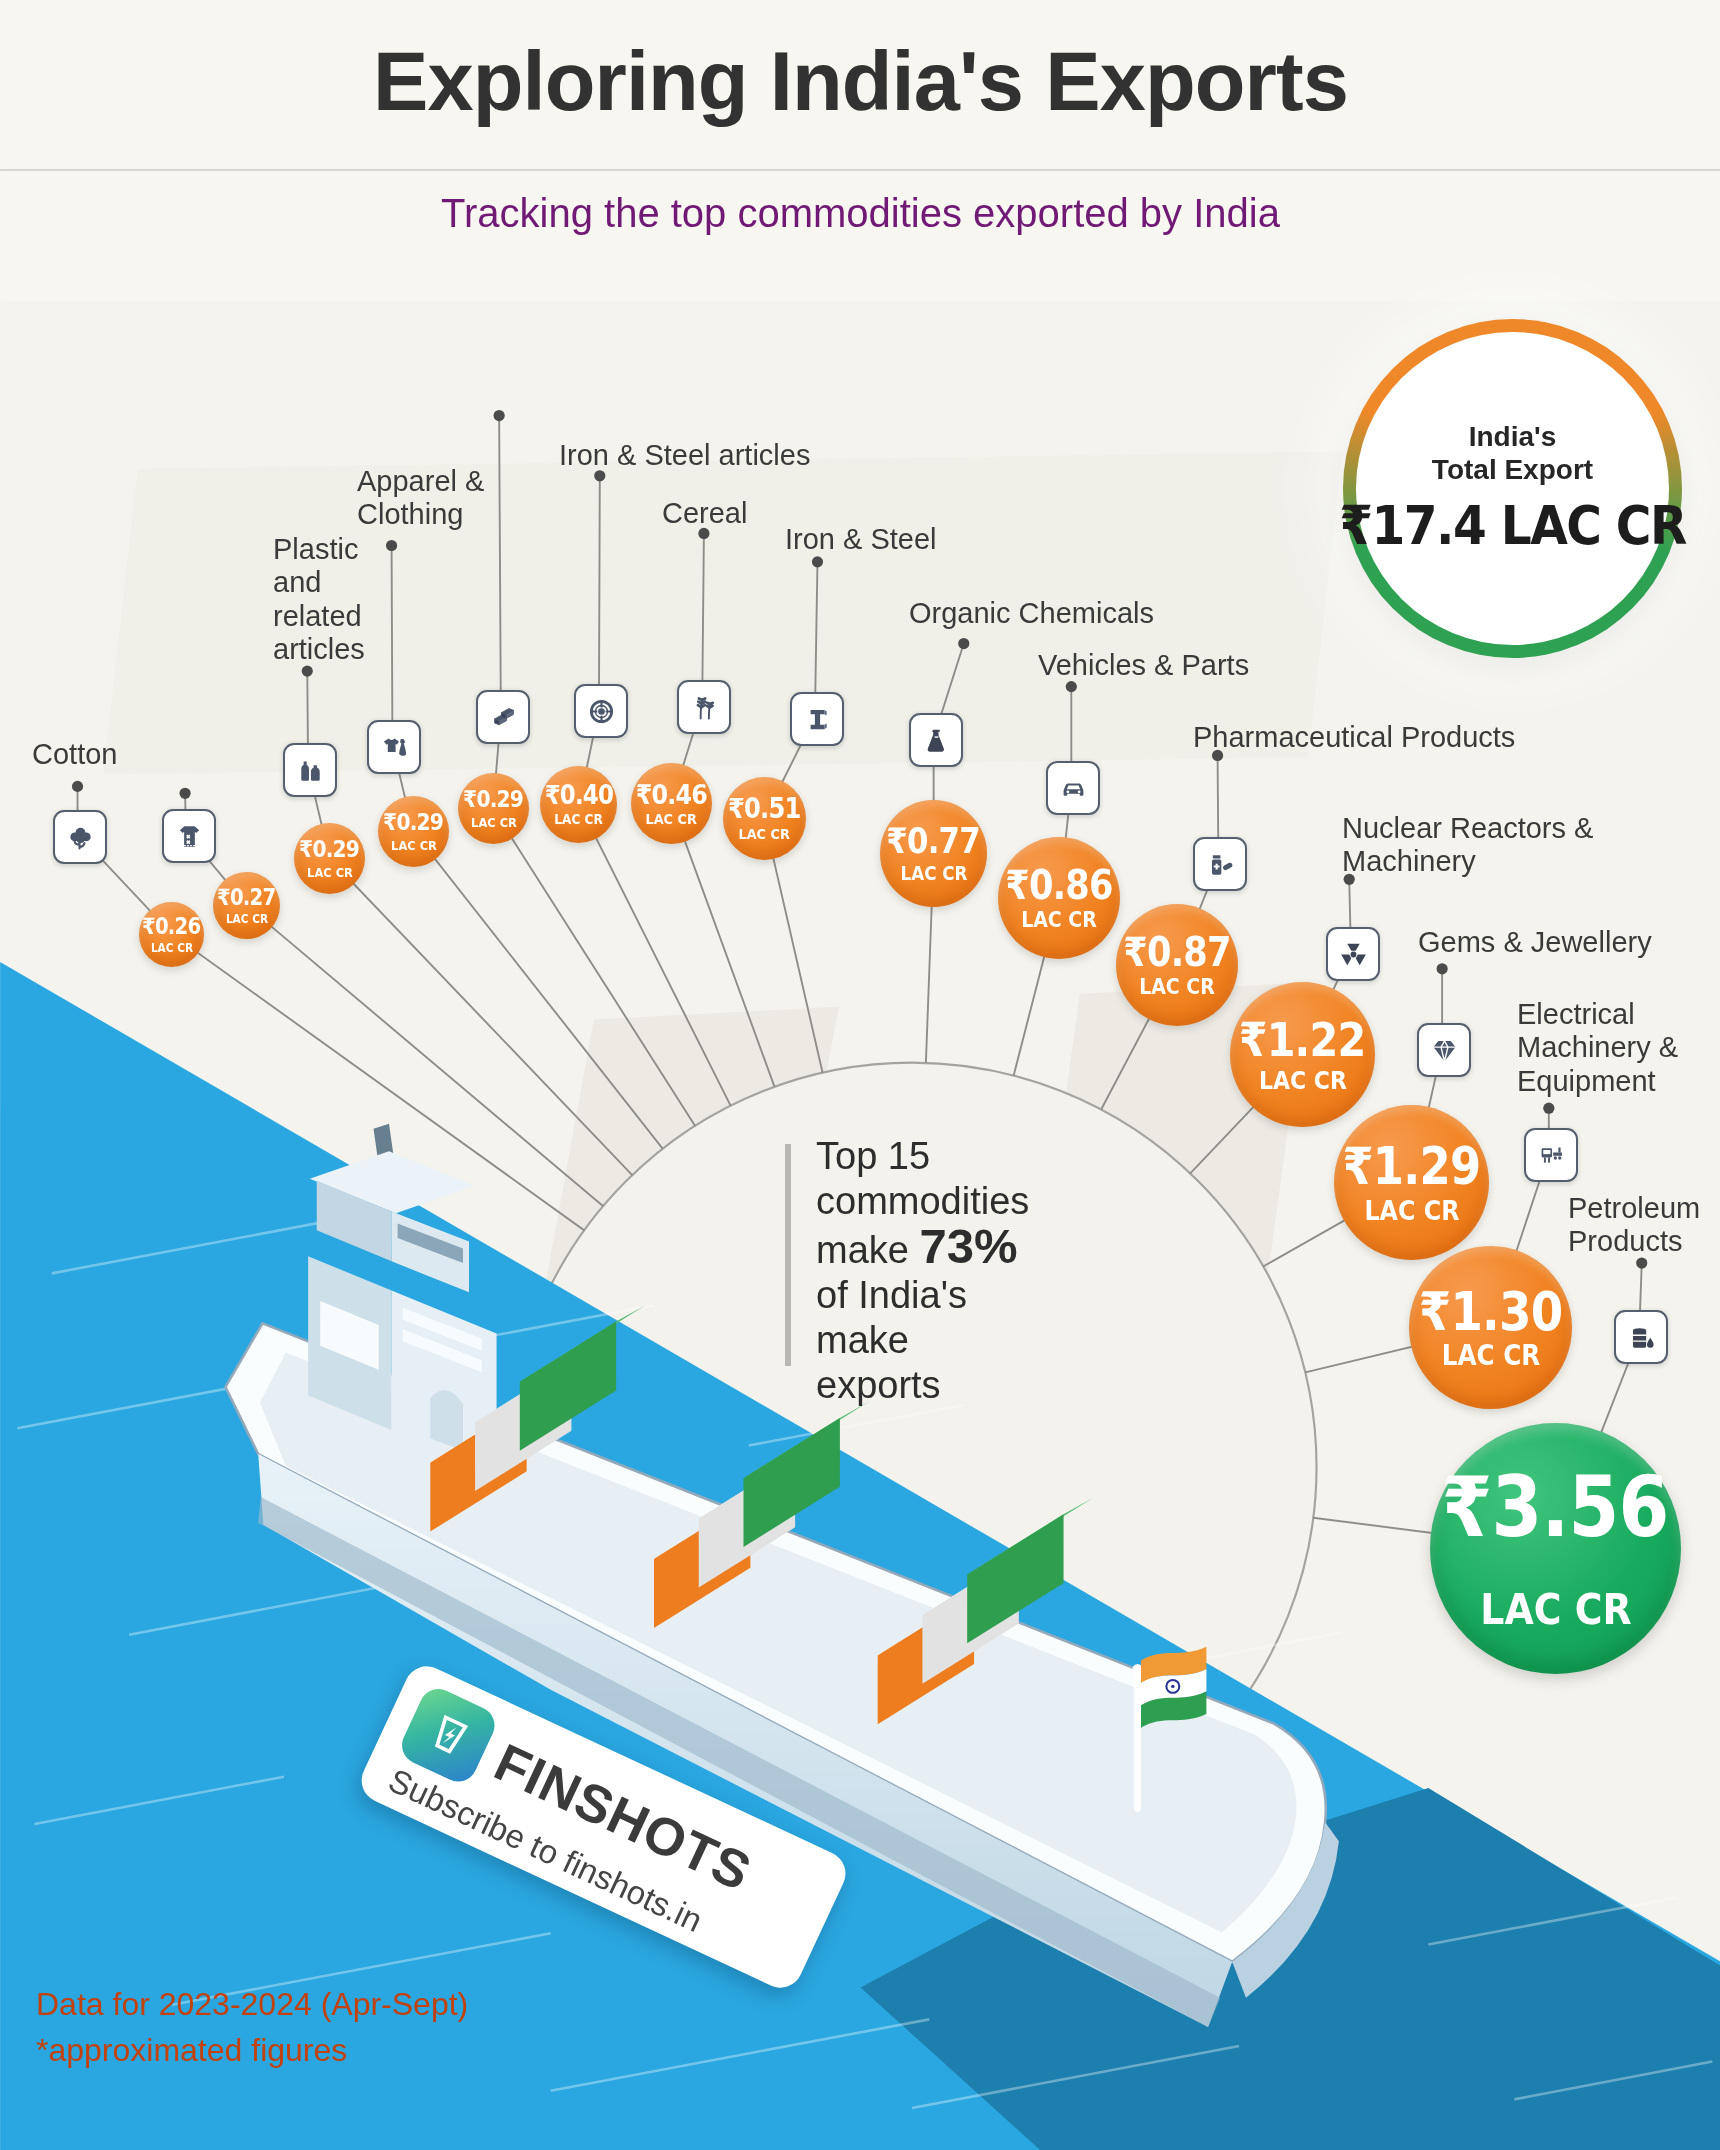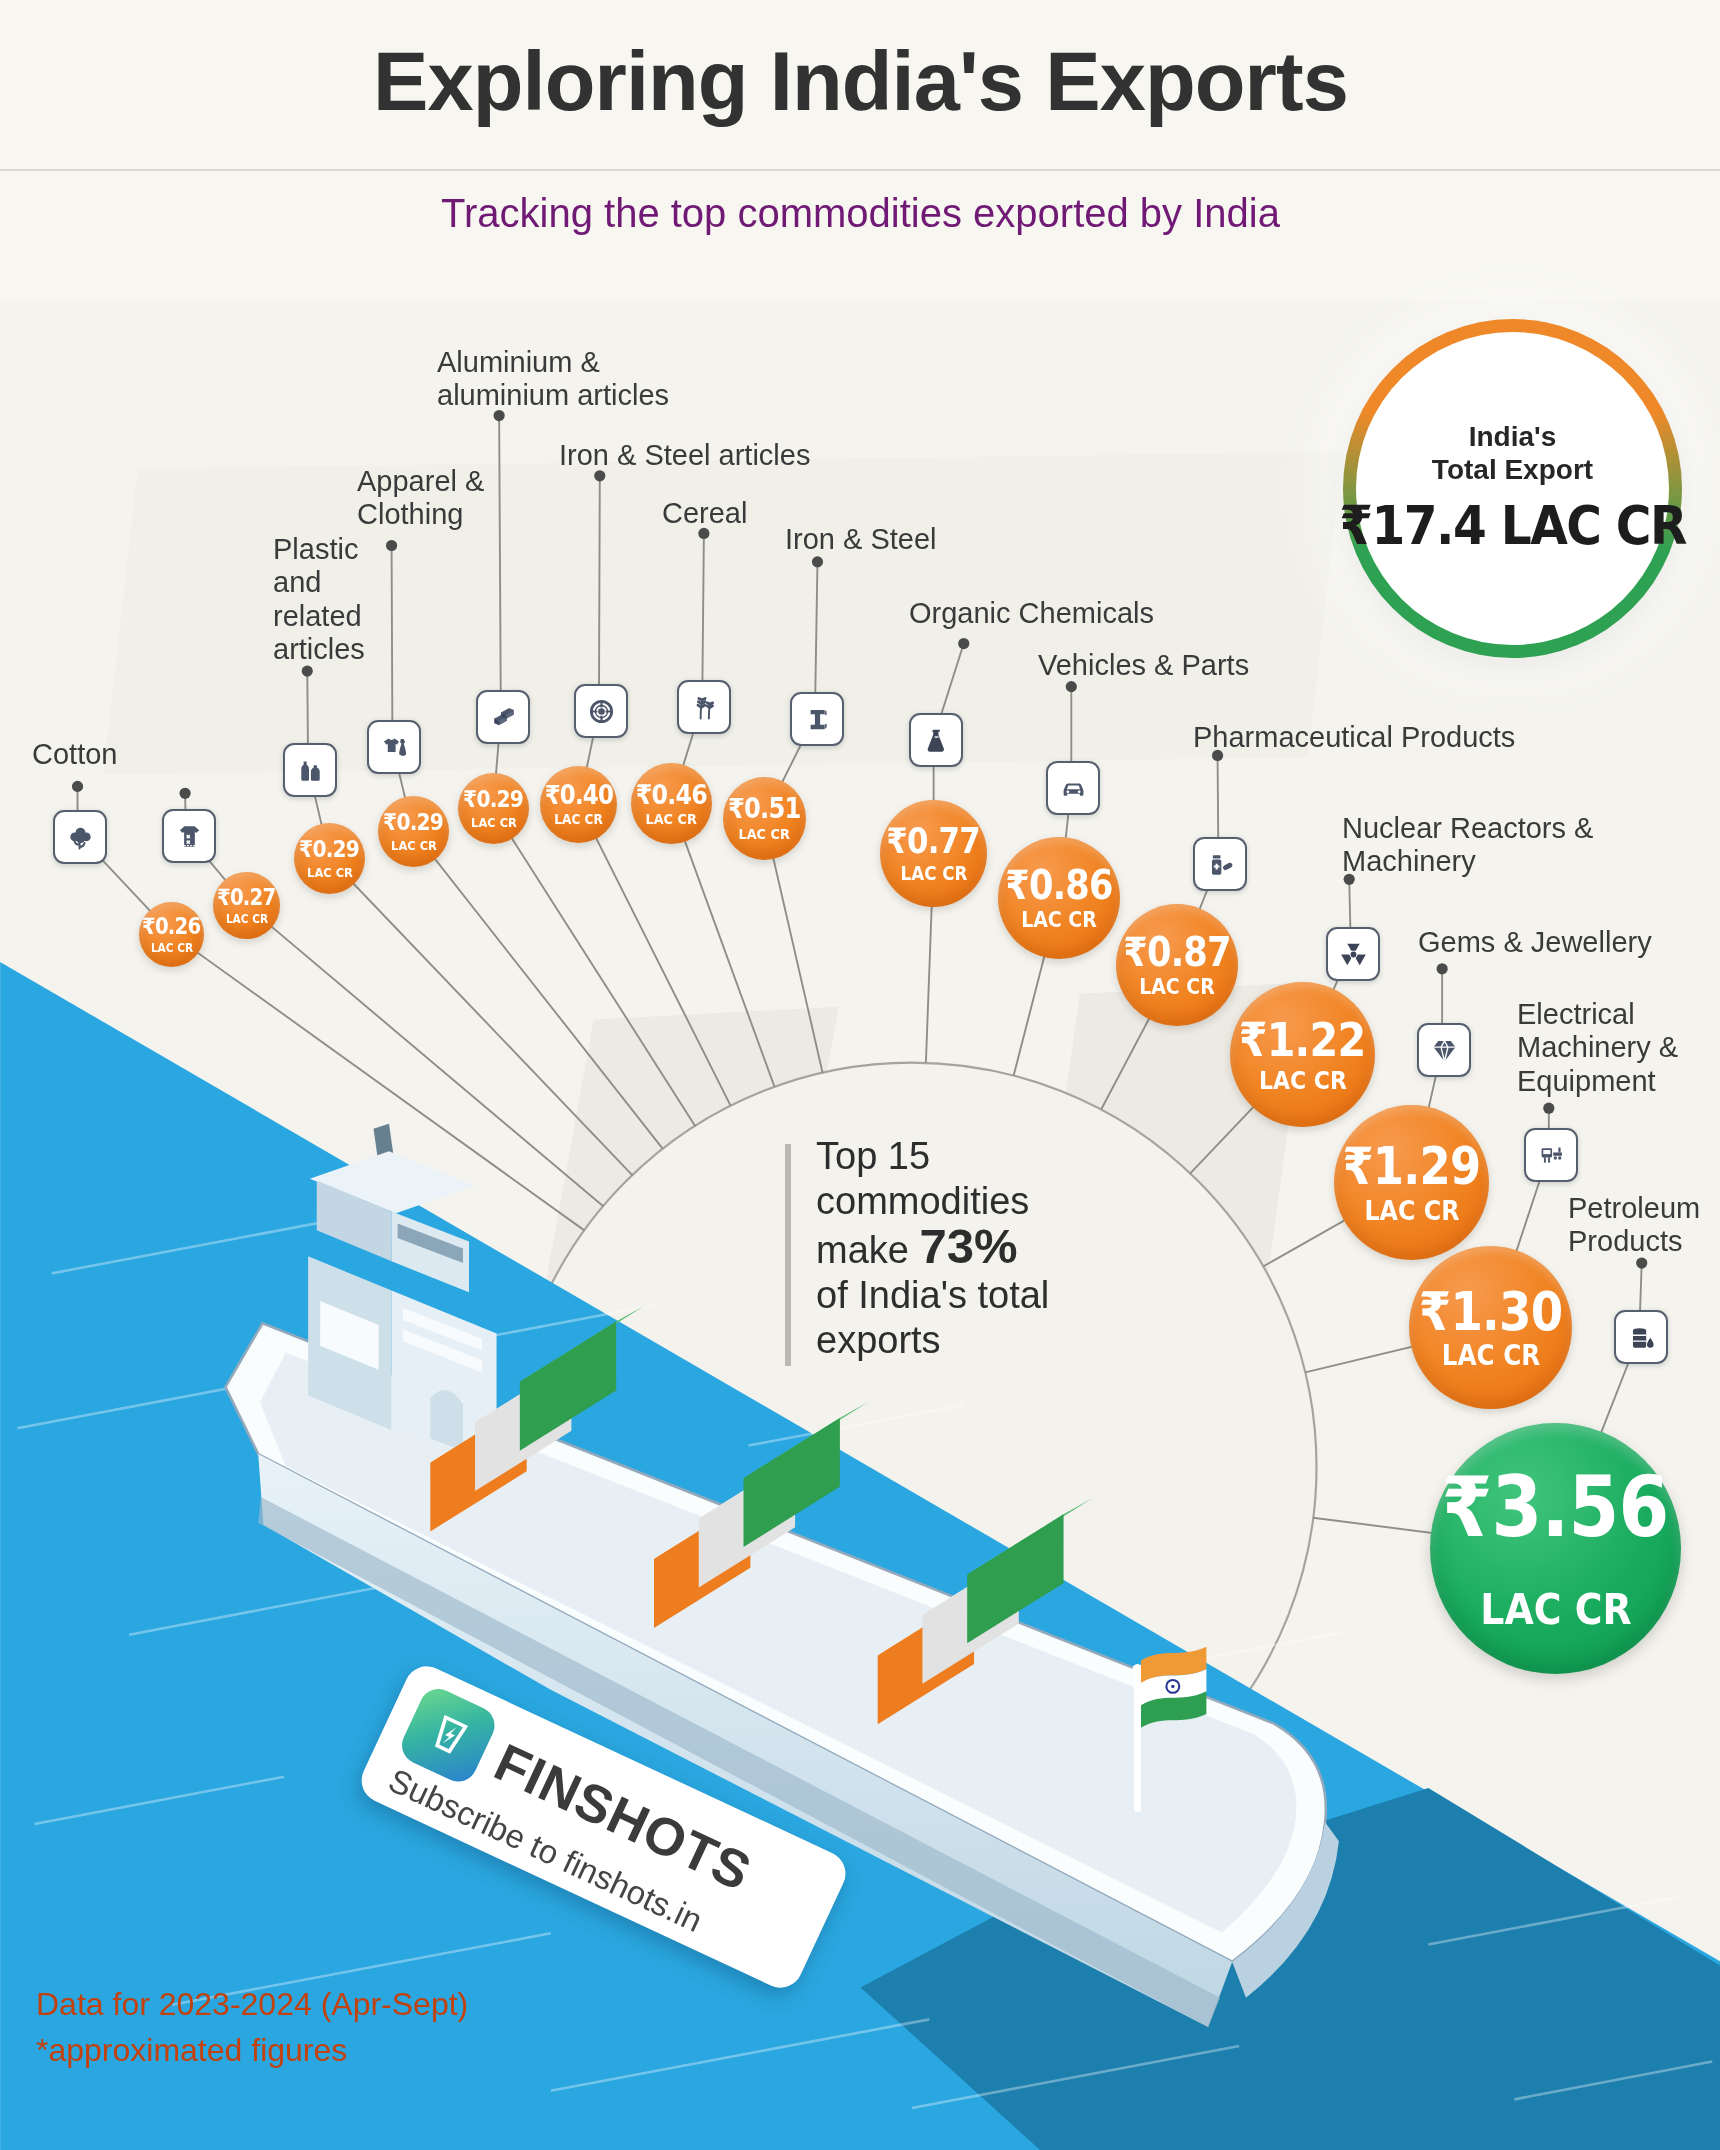--- a/index.html
+++ b/index.html
@@ -236,21 +236,20 @@
     <svg width="33" height="33" viewBox="0 0 24 24" fill="#4c566a">
         <path d="M4.3 7.6 7.8 5.4s1 1.1 2.1 1.1S12 5.4 12 5.4l3.2 2.2-1.4 2.4-1-.7v6H7.1v-6l-1 .7Z"></path>
         <path d="M16.6 5.8h2l1.2 2.3-1 .8.3 1.6c.8 2.3 1.3 4.4 1.3 6 0 2.1-4.2 2.1-5 0 0-1.6.5-3.7 1.3-6l.3-1.6-1-.8Z"></path>
       </svg>
   </div>
   <div class="c-bubble" style="left:378px;top:796px;width:71px;height:71px">
     <span class="c-val" style="font-size:23px">₹0.29</span>
     <span class="c-unit" style="font-size:13px">LAC CR</span>
   </div>
 
-  <div class="c-label" style="left:437px;top:346px;width:284px">Aluminium &amp; aluminium articles</div>
   <div class="c-icon" style="left:476px;top:690px">
     <svg width="33" height="33" viewBox="0 0 24 24" fill="#4c566a" stroke="#4c566a" stroke-width=".6">
         <path d="M10.5 8.5l5.5-3 3.2 1.3-5.5 3z"></path>
         <path d="M13.7 9.8v3l5.5-3v-3z" fill="#606a7e"></path>
         <path d="M5.5 13l5.5-3 3.2 1.3-5.5 3z"></path>
         <path d="M8.7 14.3v3l5.5-3v-3z" fill="#606a7e"></path>
         <path d="M5.5 16v-3l3.2 1.3v3z" fill="#39415a"></path>
         <path d="M10.5 11.5v-3l3.2 1.3v3z" fill="#39415a"></path>
       </svg>
   </div>
@@ -395,21 +394,21 @@
   <div class="c-bubble green" style="left:1430px;top:1423px;width:251px;height:251px">
     <span class="c-val" style="font-size:83px">₹3.56</span>
     <span class="c-unit" style="font-size:43px;margin-top:8.6px">LAC CR</span>
   </div>
 
   <div id="note-bar" class="abs"></div>
   <div id="note" class="abs">
     <div>Top 15</div>
     <div>commodities</div>
     <div><span>make </span><b>73%</b></div>
-    <div>of India's total</div>
+    <div>of India's make</div>
     <div>exports</div>
   </div>
 
   <div id="fin-card" class="abs">
     <div id="fin-row">
       <div id="fin-icon">
         <svg width="52" height="52" viewBox="0 0 100 100">
             <path d="M30 22 L72 22 L64 78 L38 78 Z" fill="none" stroke="#fff" stroke-width="7"></path>
             <path d="M57 30 L43 53 L52 53 L45 70 L61 46 L52 46 Z" fill="#fff"></path>
           </svg>

